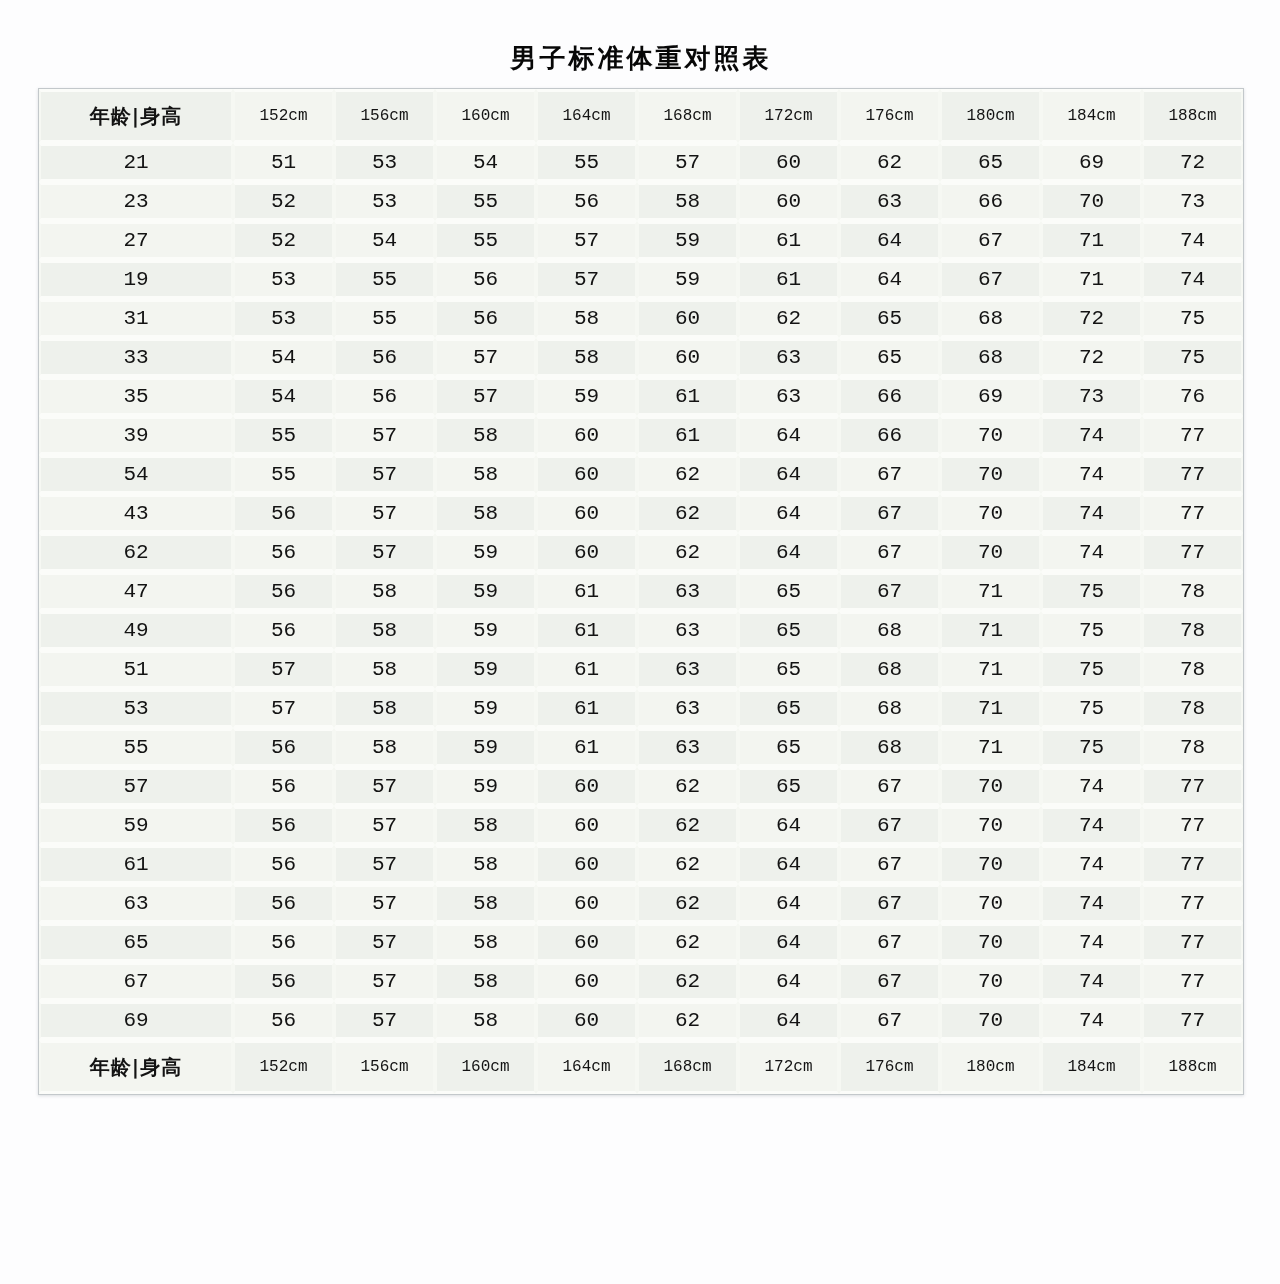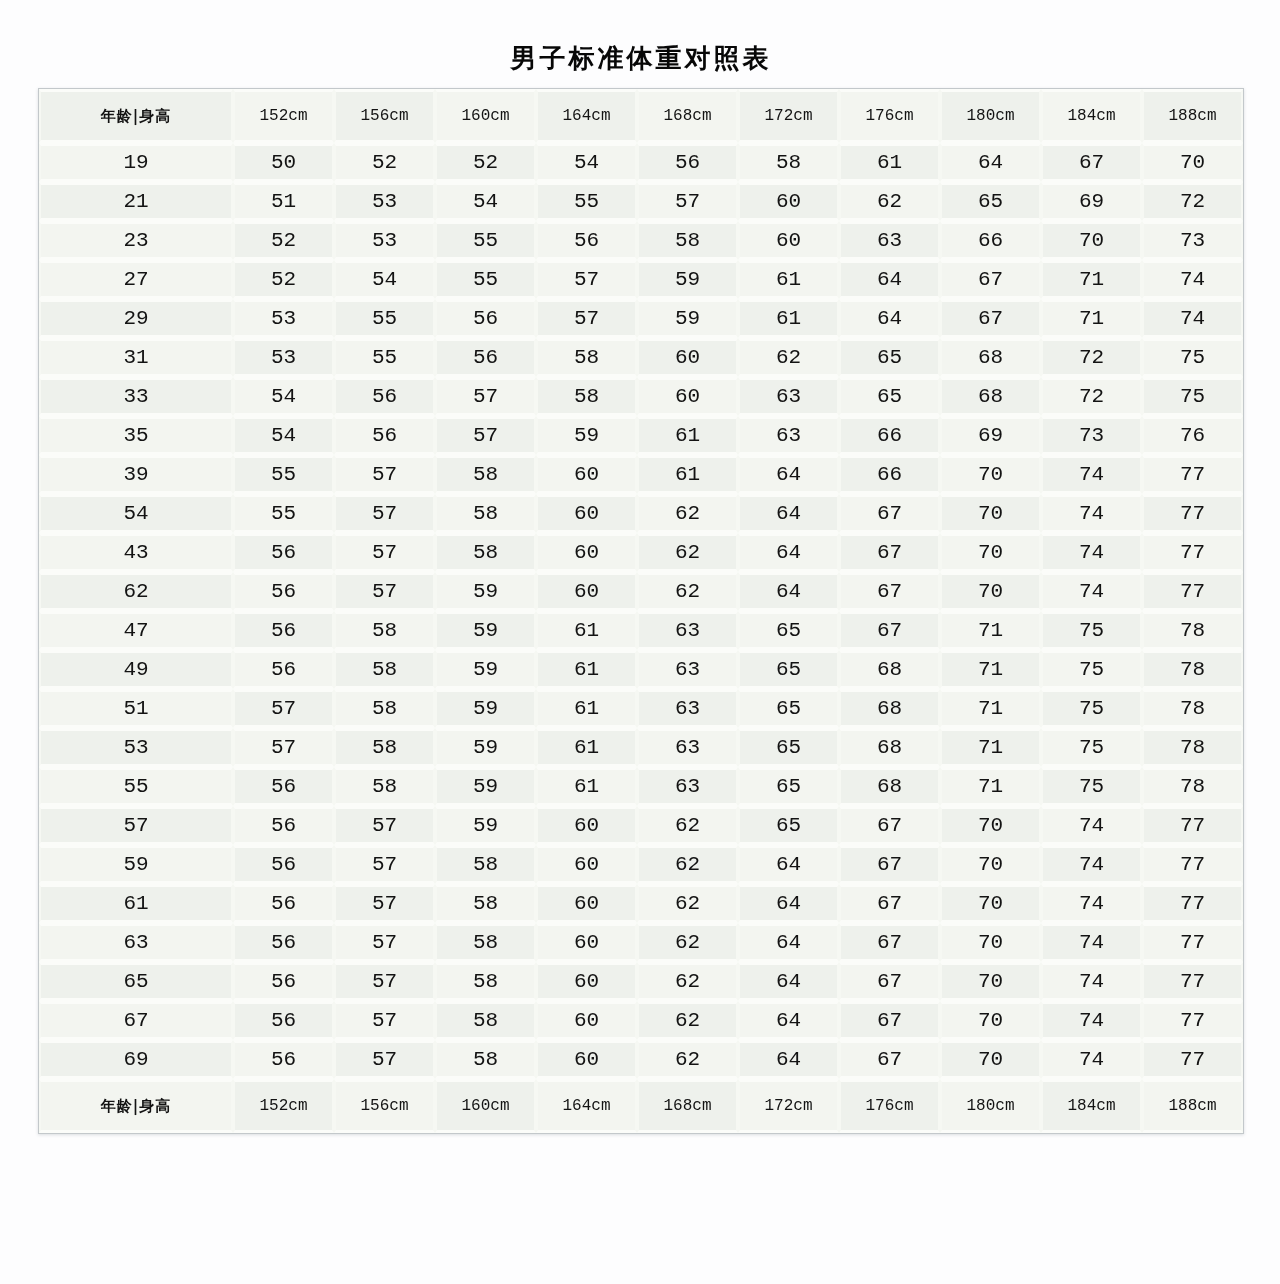--- a/index.html
+++ b/index.html
@@ -42,21 +42,21 @@
     border-left:2px solid var(--col-gap);
     border-right:2px solid var(--col-gap);
     padding:0;overflow:hidden;white-space:nowrap;
   }
   th{height:48px;}
   td{height:33px;}
   .shade-a{background:var(--cell-bg);}
   .shade-b{background:var(--cell-bg-alt);}
   .zh{
     font-family:"DejaVu Sans","Liberation Sans",sans-serif;
-    font-weight:bold;font-size:15px;letter-spacing:1px;
+    font-weight:bold;font-size:20px;letter-spacing:1px;
   }
   .num{
     font-family:"Liberation Mono","DejaVu Sans Mono",monospace;
     font-weight:normal;font-size:21px;
   }
   .hdr{
     font-family:"Liberation Mono","DejaVu Sans Mono",monospace;
     font-weight:normal;font-size:16px;
   }
 </style>
@@ -90,33 +90,20 @@
           <th class="hdr shade-b">168cm</th>
           <th class="hdr shade-a">172cm</th>
           <th class="hdr shade-b">176cm</th>
           <th class="hdr shade-a">180cm</th>
           <th class="hdr shade-b">184cm</th>
           <th class="hdr shade-a">188cm</th>
         </tr>
       </thead>
     <tbody>
         <tr>
-          <td class="num shade-b">19</td>
-          <td class="num shade-a">50</td>
-          <td class="num shade-b">52</td>
-          <td class="num shade-a">52</td>
-          <td class="num shade-b">54</td>
-          <td class="num shade-a">56</td>
-          <td class="num shade-b">58</td>
-          <td class="num shade-a">61</td>
-          <td class="num shade-b">64</td>
-          <td class="num shade-a">67</td>
-          <td class="num shade-b">70</td>
-        </tr>
-        <tr>
           <td class="num shade-a">21</td>
           <td class="num shade-b">51</td>
           <td class="num shade-a">53</td>
           <td class="num shade-b">54</td>
           <td class="num shade-a">55</td>
           <td class="num shade-b">57</td>
           <td class="num shade-a">60</td>
           <td class="num shade-b">62</td>
           <td class="num shade-a">65</td>
           <td class="num shade-b">69</td>
@@ -142,21 +129,21 @@
           <td class="num shade-a">55</td>
           <td class="num shade-b">57</td>
           <td class="num shade-a">59</td>
           <td class="num shade-b">61</td>
           <td class="num shade-a">64</td>
           <td class="num shade-b">67</td>
           <td class="num shade-a">71</td>
           <td class="num shade-b">74</td>
         </tr>
         <tr>
-          <td class="num shade-a">29</td>
+          <td class="num shade-a">19</td>
           <td class="num shade-b">53</td>
           <td class="num shade-a">55</td>
           <td class="num shade-b">56</td>
           <td class="num shade-a">57</td>
           <td class="num shade-b">59</td>
           <td class="num shade-a">61</td>
           <td class="num shade-b">64</td>
           <td class="num shade-a">67</td>
           <td class="num shade-b">71</td>
           <td class="num shade-a">74</td>

